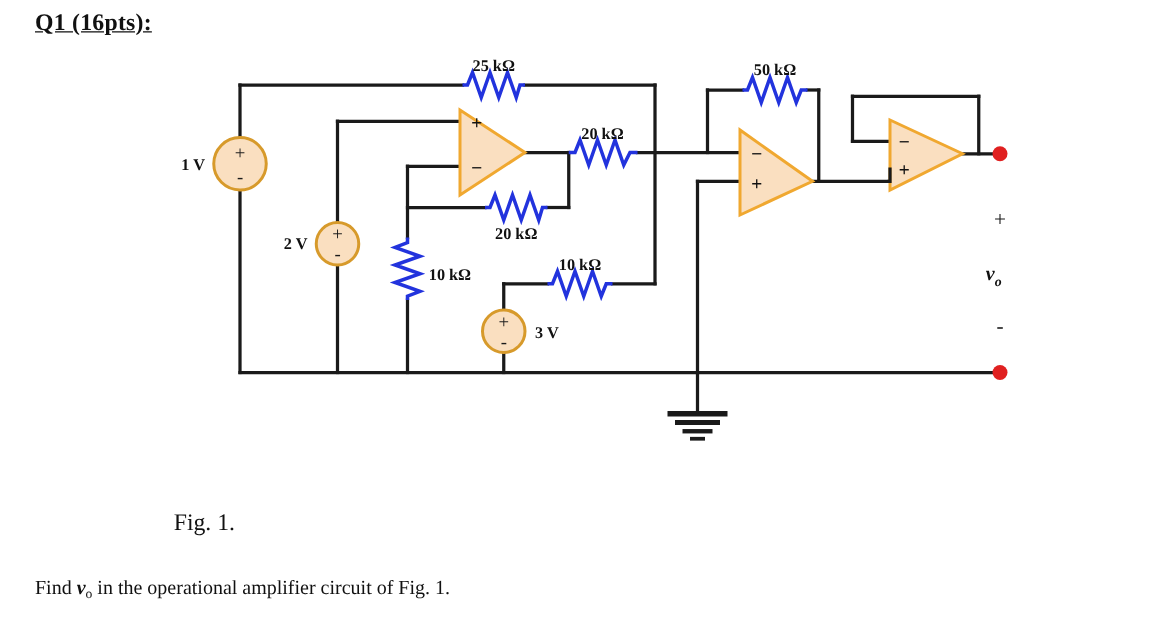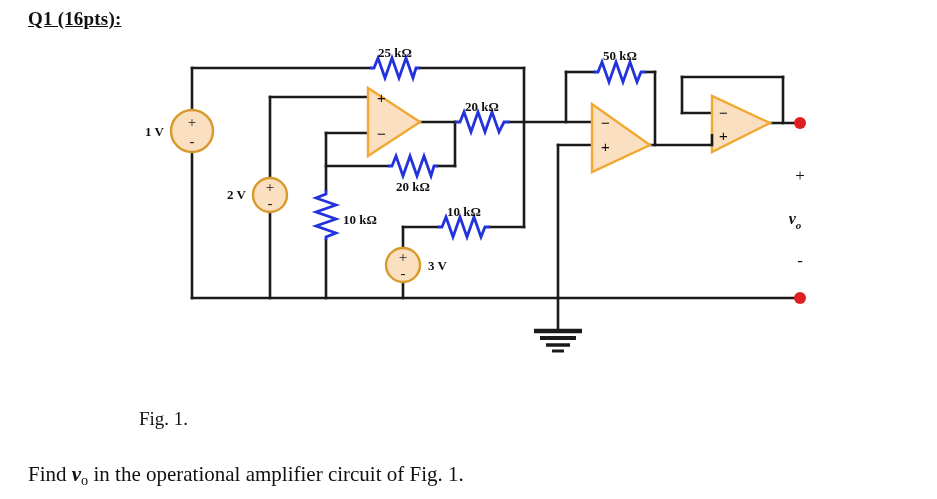--- a/index.html
+++ b/index.html
@@ -37,21 +37,21 @@
     font-size: 19px;
   }
   .fig-caption-inner {
     display: inline-block;
     margin-left: -430px;
   }
   .question-text {
     position: absolute;
     left: 28px;
     top: 462px;
-    font-size: 21px;
+    font-size: 16px;
     white-space: nowrap;
   }
   .question-text .var-italic {
     font-style: italic;
     font-weight: bold;
   }
   .question-text sub,
   .vo-label sub {
     font-size: 0.68em;
     vertical-align: baseline;

